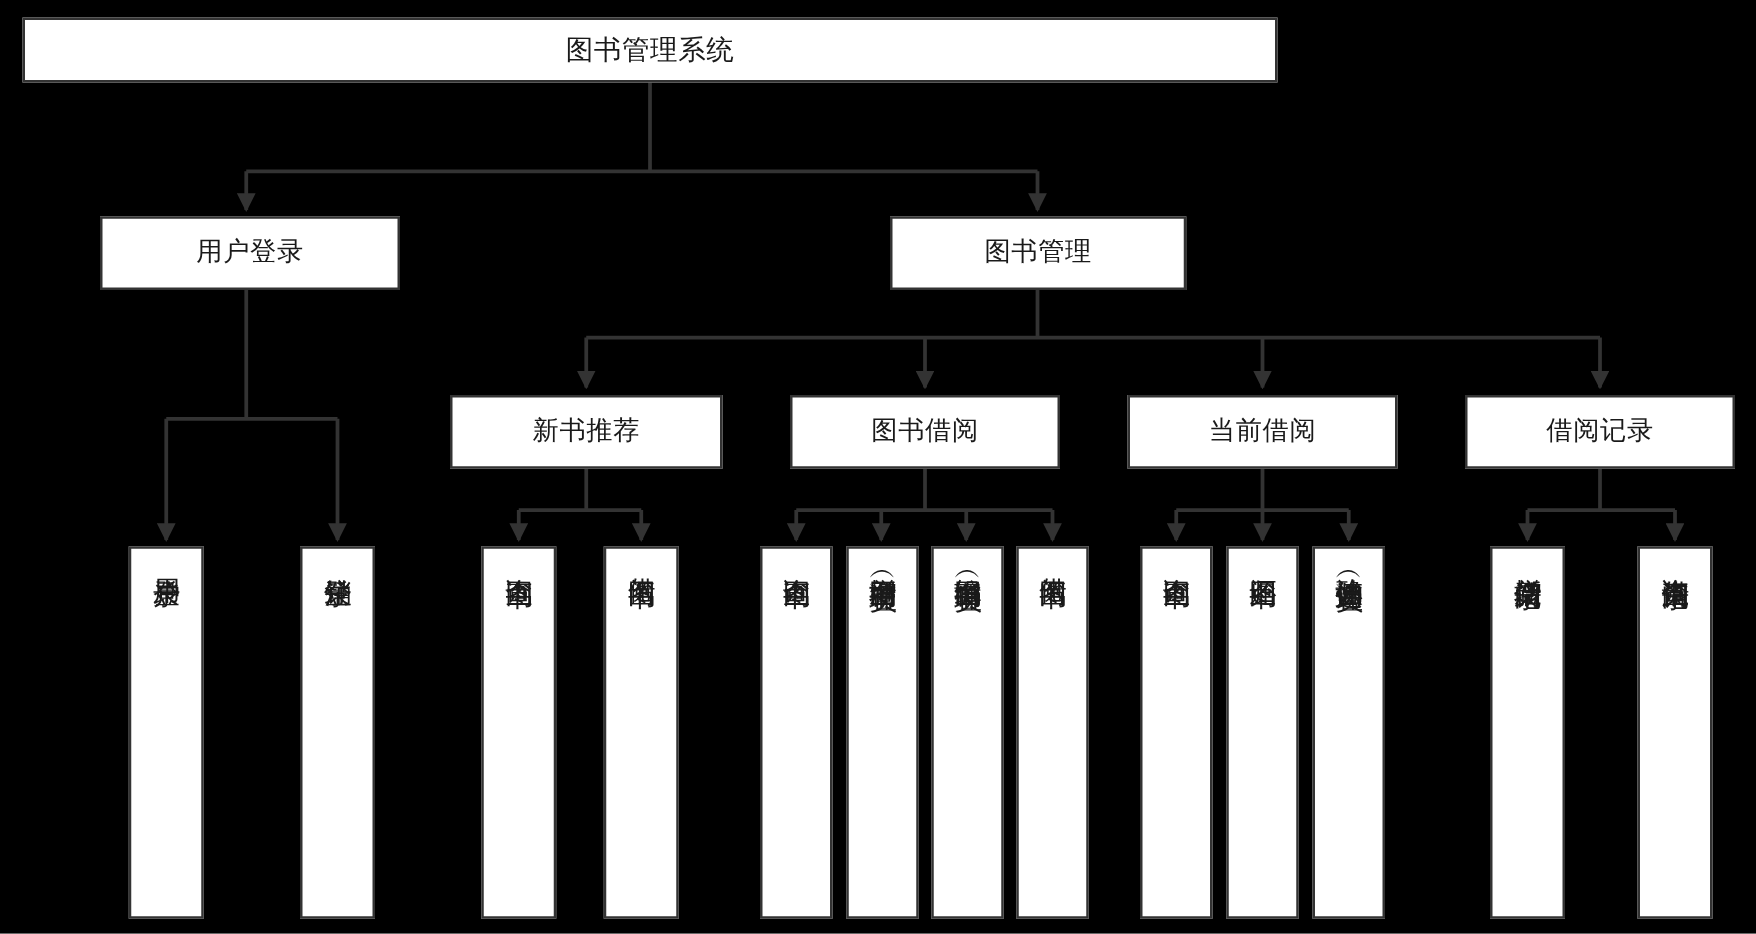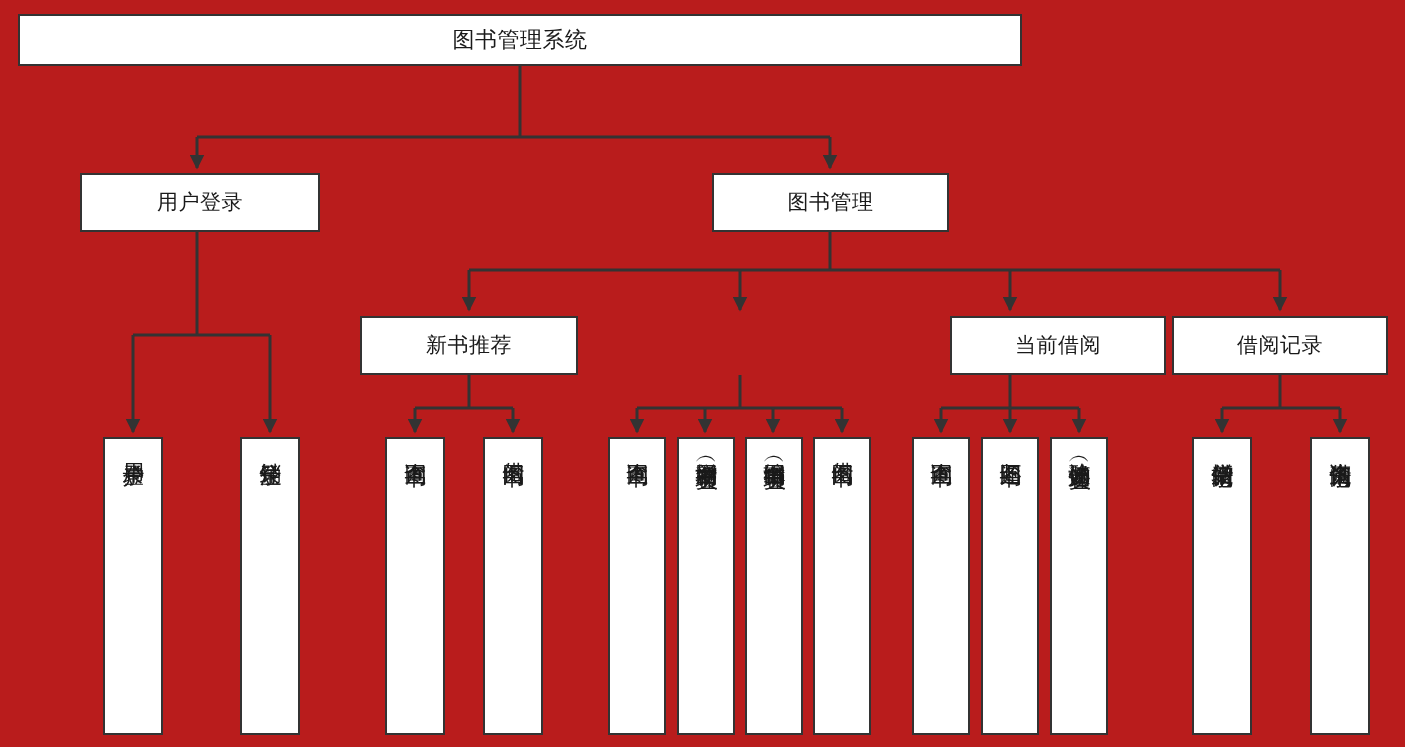--- a/index.html
+++ b/index.html
@@ -7,21 +7,21 @@
     padding: 0;
     background: #ffffff;
   }
   body {
     font-family: "Liberation Sans", "DejaVu Sans", sans-serif;
   }
   #diagram-canvas {
     position: relative;
     width: 1405px;
     height: 747px;
-    background: #b91c1c;
+    background: #000000;
     overflow: hidden;
   }
   #edge-layer {
     position: absolute;
     left: 0;
     top: 0;
     width: 1405px;
     height: 747px;
   }
   .node {
@@ -135,22 +135,25 @@
   </div>
 
   <div class="node horizontal" style="left:360px; top:316px; width:218px; height:59px;">
     <span class="node-label">新书推荐</span>
   </div>
 
   <div class="node horizontal" style="left:712px; top:173px; width:237px; height:59px;">
     <span class="node-label">图书管理</span>
   </div>
 
-
-  <div class="node horizontal" style="left:902px; top:316px; width:216px; height:59px;margin-left:48px;">
+  <div class="node horizontal" style="left:632px; top:316px; width:216px; height:59px;">
+    <span class="node-label">图书借阅</span>
+  </div>
+
+  <div class="node horizontal" style="left:902px; top:316px; width:216px; height:59px;">
     <span class="node-label">当前借阅</span>
   </div>
 
   <div class="node horizontal" style="left:1172px; top:316px; width:216px; height:59px;justify-content:center;">
     <span class="node-label">借阅记录</span>
   </div>
 
   <div class="node vertical" style="left:103px; top:437px; width:60px; height:298px;">
     <span class="node-label">用户登录</span>
   </div>

